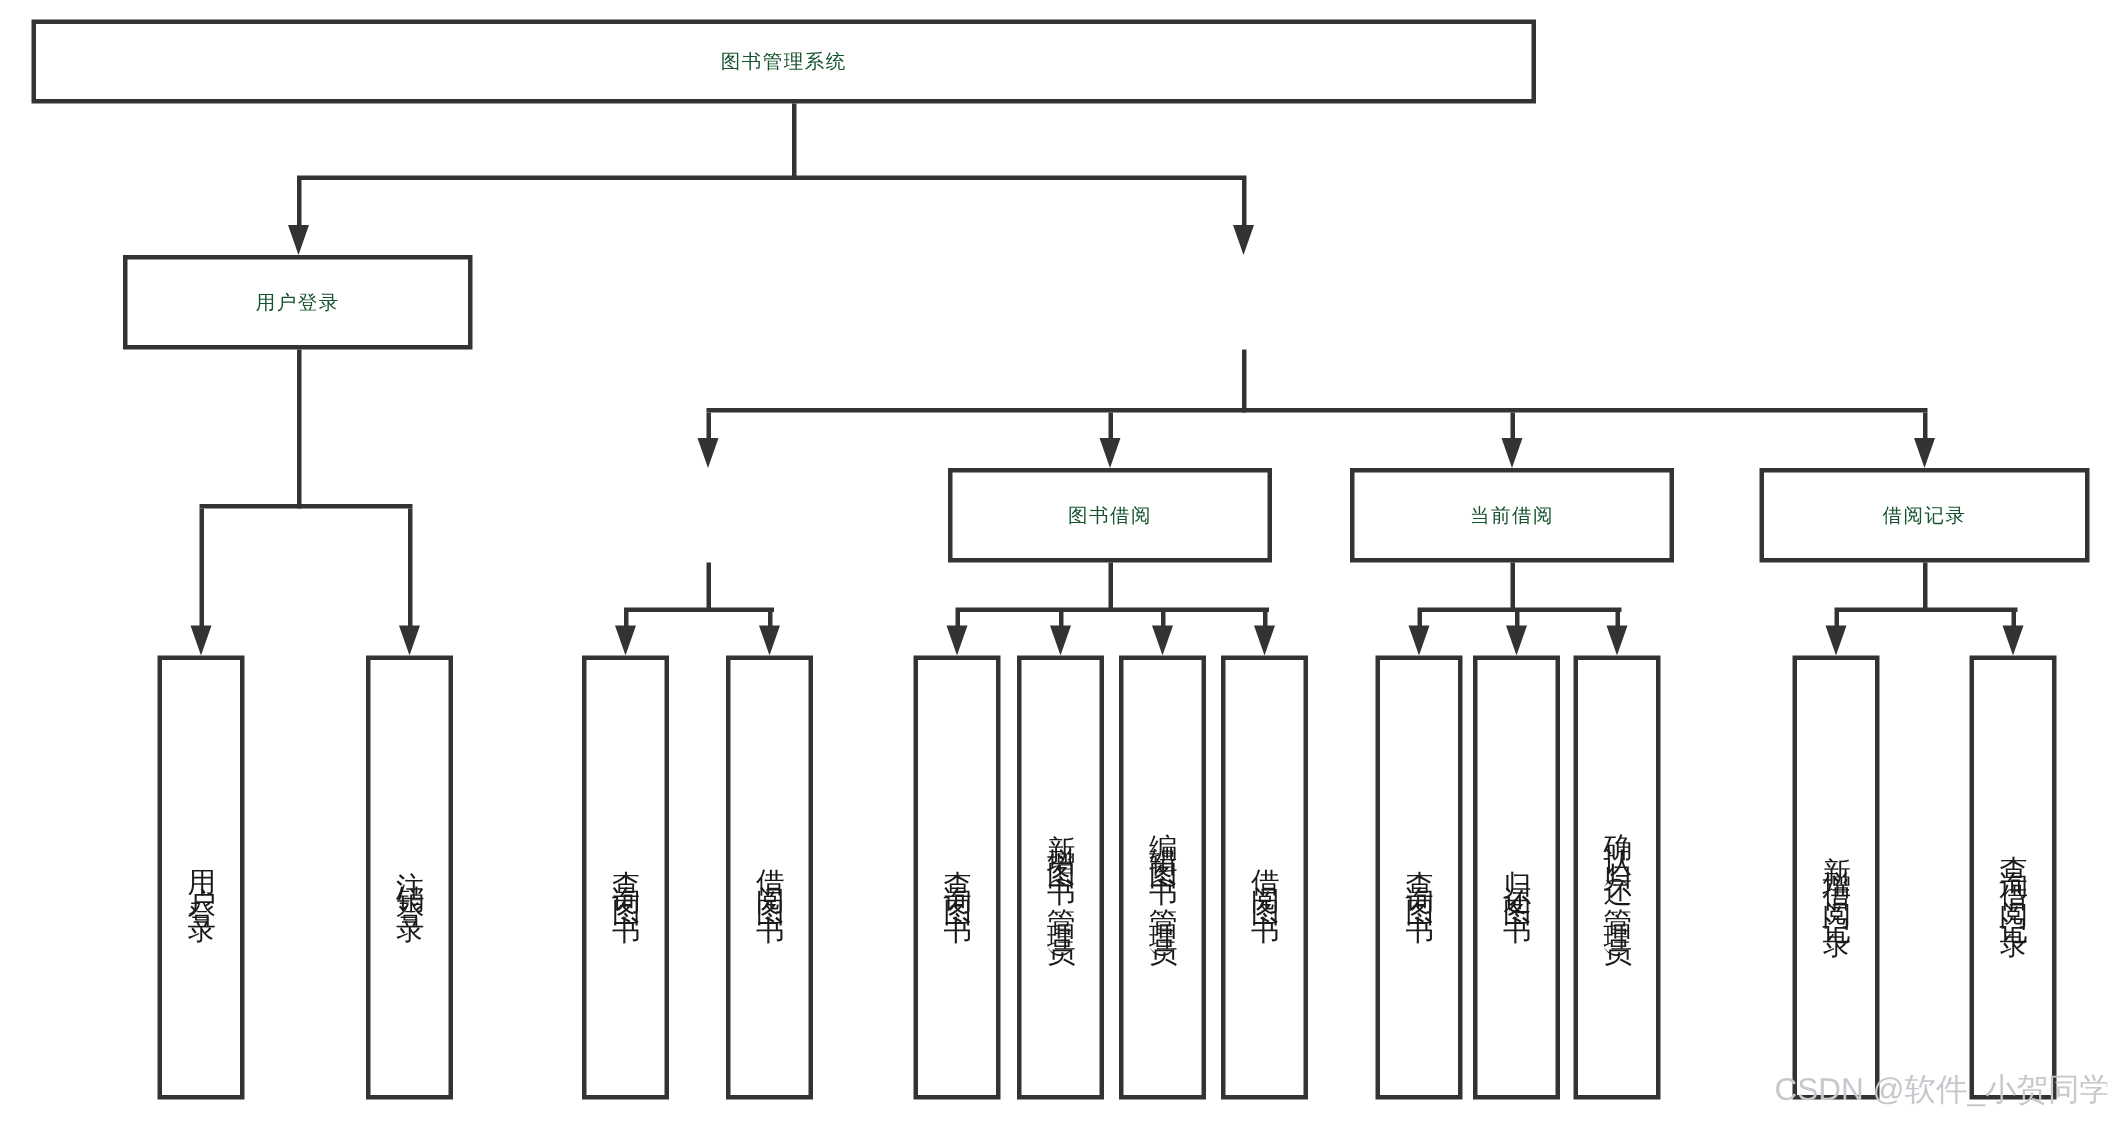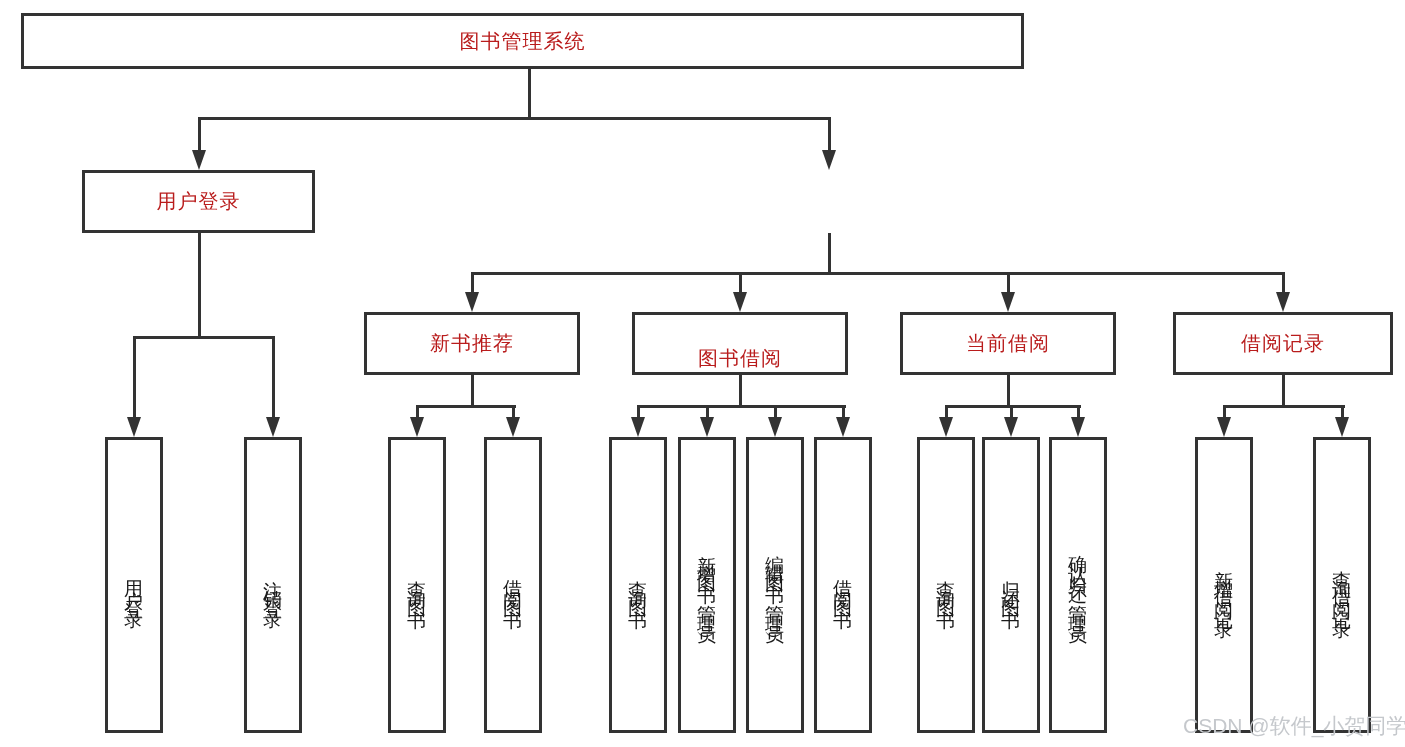--- a/index.html
+++ b/index.html
@@ -15,23 +15,23 @@
   .node {
     position: absolute;
     box-sizing: border-box;
     background: #ffffff;
     border: 3px solid #333333;
     display: flex;
     align-items: center;
     justify-content: center;
   }
   .node span {
-    font-size: 20px;
+    font-size: 13px;
     letter-spacing: 1px;
-    color: #b91c1c;
+    color: #14532d;
     white-space: nowrap;
   }
   .leaf {
     position: absolute;
     box-sizing: border-box;
     background: #ffffff;
     border: 3px solid #333333;
     top: 437px;
     width: 58px;
     height: 296px;
@@ -98,24 +98,21 @@
   <div class="hl" style="left:471px; top:272px; width:814px;"></div>
   <div class="vl" style="left:471px; top:275px; height:20px;"></div>
   <div class="arr" style="left:465px; top:292px;"></div>
   <div class="vl" style="left:739px; top:275px; height:20px;"></div>
   <div class="arr" style="left:733px; top:292px;"></div>
   <div class="vl" style="left:1007px; top:275px; height:20px;"></div>
   <div class="arr" style="left:1001px; top:292px;"></div>
   <div class="vl" style="left:1282px; top:275px; height:20px;"></div>
   <div class="arr" style="left:1276px; top:292px;"></div>
 
-  <div class="node" style="left:364px; top:312px; width:216px; height:63px;">
-    <span>新书推荐</span>
-  </div>
-  <div class="node" style="left:632px; top:312px; width:216px; height:63px;align-items:flex-end;">
+  <div class="node" style="left:632px; top:312px; width:216px; height:63px;">
     <span>图书借阅</span>
   </div>
   <div class="node" style="left:900px; top:312px; width:216px; height:63px;">
     <span>当前借阅</span>
   </div>
   <div class="node" style="left:1173px; top:312px; width:220px; height:63px;">
     <span>借阅记录</span>
   </div>
 
   <div class="vl" style="left:471px; top:375px; height:33px;"></div>

